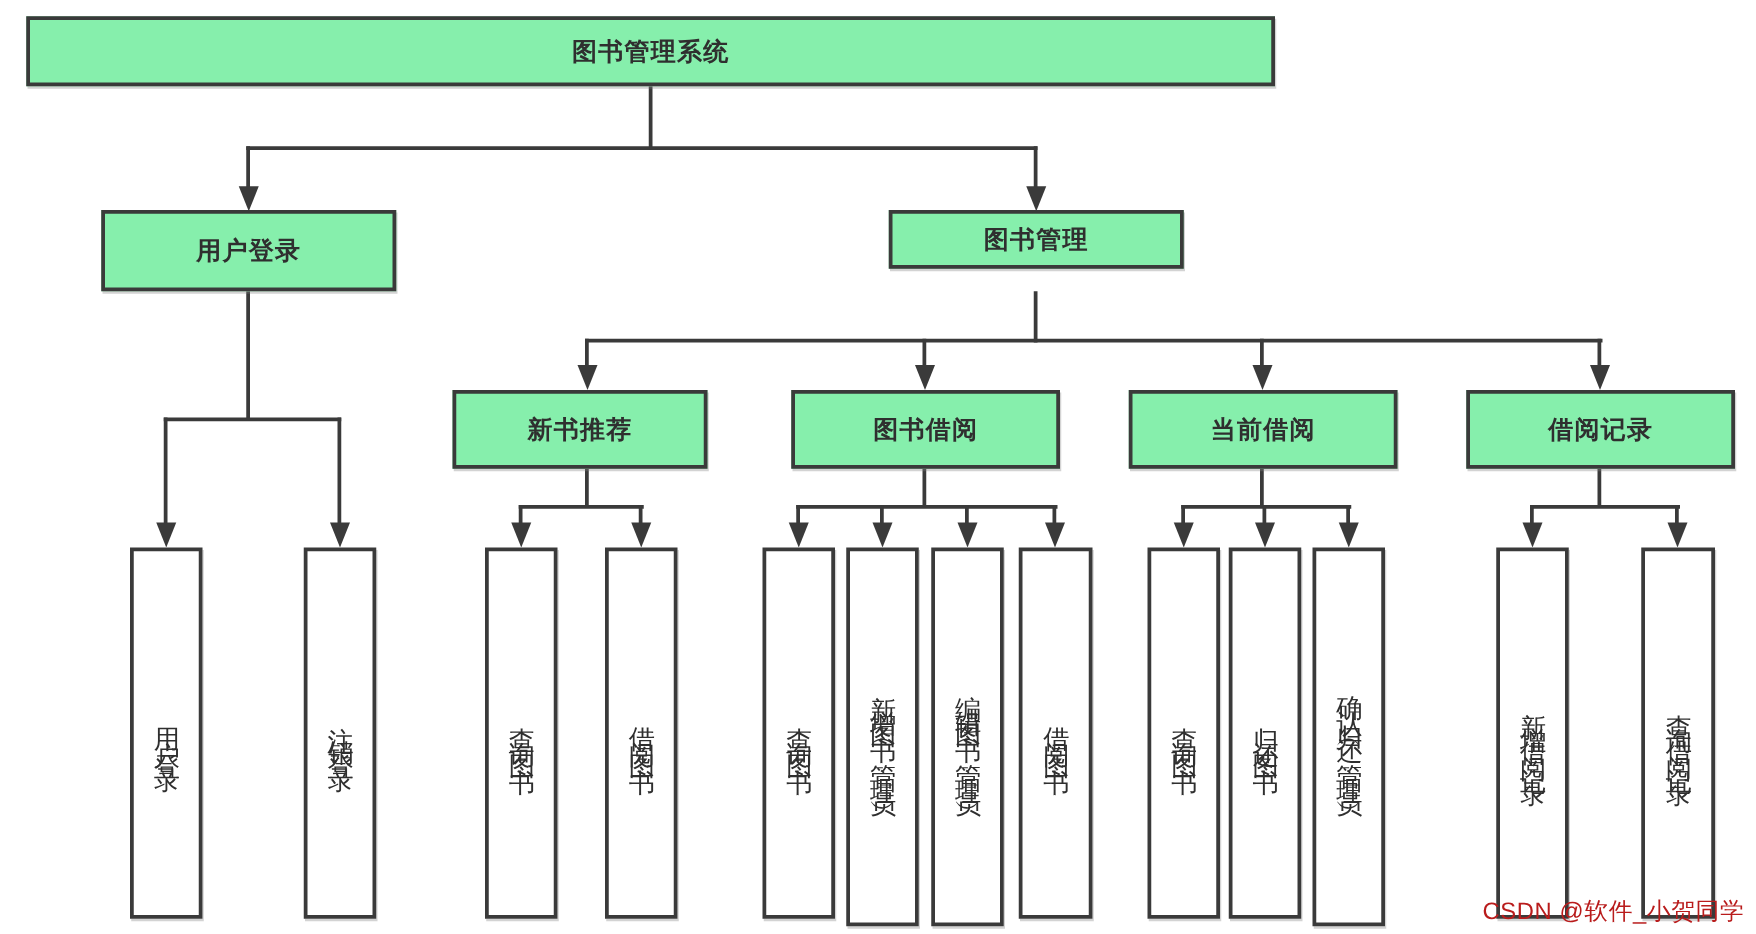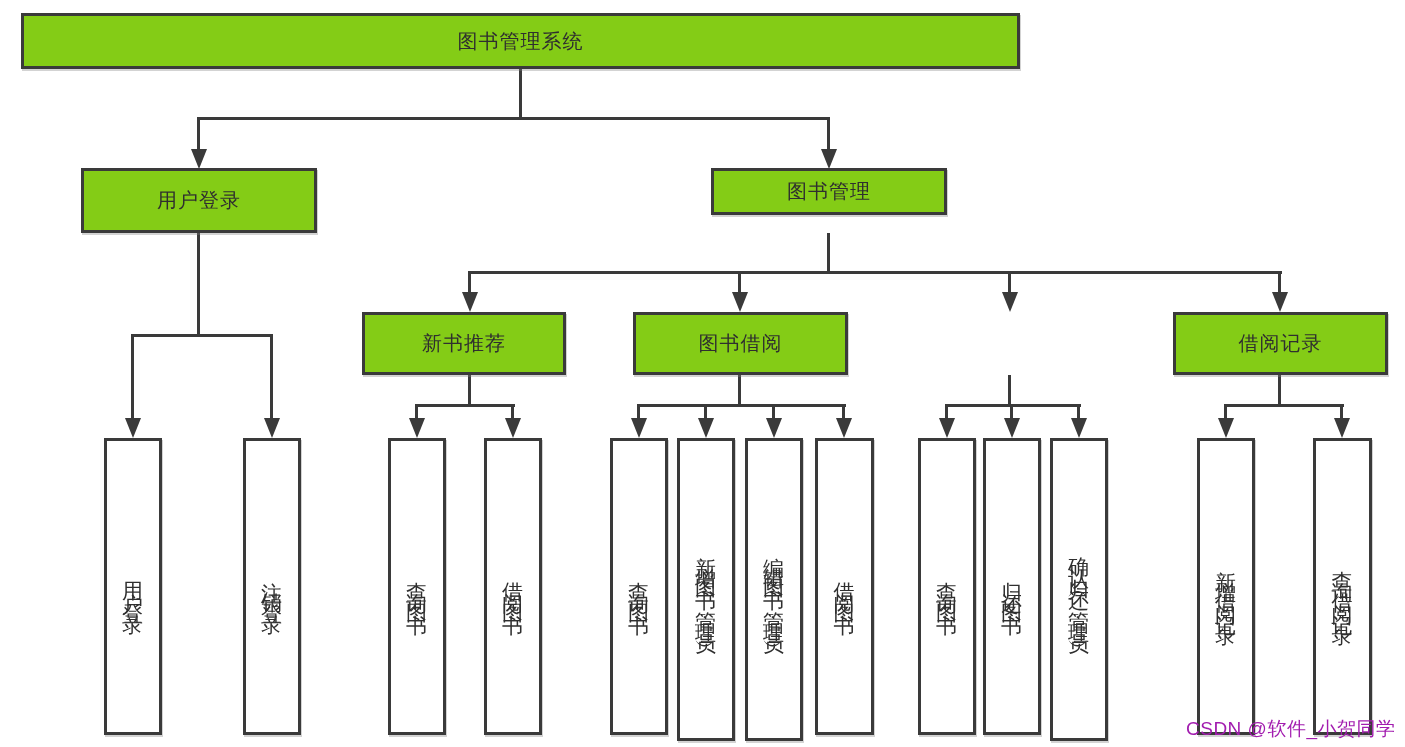--- a/index.html
+++ b/index.html
@@ -1,42 +1,42 @@
 <!DOCTYPE html>
 <html><head>
 <meta charset="utf-8">
 <style>
   html,body{margin:0;padding:0;background:#ffffff;}
   #canvas{
     position:relative;width:1405px;height:747px;background:#ffffff;overflow:hidden;
     font-family:"Liberation Sans","DejaVu Sans",sans-serif;color:#2f2f2f;
   }
   .box{
-    position:absolute;box-sizing:border-box;background:#84cc16;
+    position:absolute;box-sizing:border-box;background:#86efac;
     border:3px solid #3a3a3a;box-shadow:1px 2px 0 rgba(130,130,130,0.35);
     display:flex;align-items:center;justify-content:center;
-    font-size:20px;letter-spacing:1px;white-space:nowrap;z-index:2;
+    font-size:20px;letter-spacing:1px;white-space:nowrap;z-index:2;font-weight:bold;
   }
   .vbox{
     position:absolute;box-sizing:border-box;background:#ffffff;
     border:3px solid #3a3a3a;box-shadow:1px 2px 0 rgba(130,130,130,0.35);
     display:flex;align-items:center;justify-content:center;
     writing-mode:vertical-rl;text-orientation:mixed;
     font-size:21px;letter-spacing:11px;line-height:1;z-index:2;
   }
   .vline{position:absolute;width:3px;background:#3a3a3a;z-index:1;}
   .hline{position:absolute;height:3px;background:#3a3a3a;z-index:1;}
   .arrow{
     position:absolute;width:0;height:0;z-index:1;
     border-left:8px solid transparent;border-right:8px solid transparent;
     border-top:20px solid #3a3a3a;
   }
   .watermark{
     position:absolute;left:1186px;top:716px;z-index:5;
-    font-size:19px;color:#a21caf;letter-spacing:0.5px;white-space:nowrap;
+    font-size:19px;color:#b91c1c;letter-spacing:0.5px;white-space:nowrap;
   }
 </style>
 </head>
 <body>
 
 <div id="canvas">
 
   <div class="box" style="left:21px;top:13px;width:999px;height:56px;">
     <span>图书管理系统</span>
   </div>
@@ -71,20 +71,23 @@
   <div class="vline" style="left:1008px;top:271px;height:26px;"></div>
   <div class="arrow" style="left:1002px;top:292px;"></div>
   <div class="vline" style="left:1278px;top:271px;height:26px;"></div>
   <div class="arrow" style="left:1272px;top:292px;"></div>
 
   <div class="box" style="left:362px;top:312px;width:204px;height:63px;">
     <span>新书推荐</span>
   </div>
   <div class="box" style="left:633px;top:312px;width:215px;height:63px;">
     <span>图书借阅</span>
+  </div>
+  <div class="box" style="left:903px;top:312px;width:215px;height:63px;">
+    <span>当前借阅</span>
   </div>
   <div class="box" style="left:1173px;top:312px;width:215px;height:63px;">
     <span>借阅记录</span>
   </div>
 
   <div class="vline" style="left:468px;top:375px;height:31px;"></div>
   <div class="vline" style="left:738px;top:375px;height:31px;"></div>
   <div class="vline" style="left:1008px;top:375px;height:31px;"></div>
   <div class="vline" style="left:1278px;top:375px;height:31px;"></div>
 

